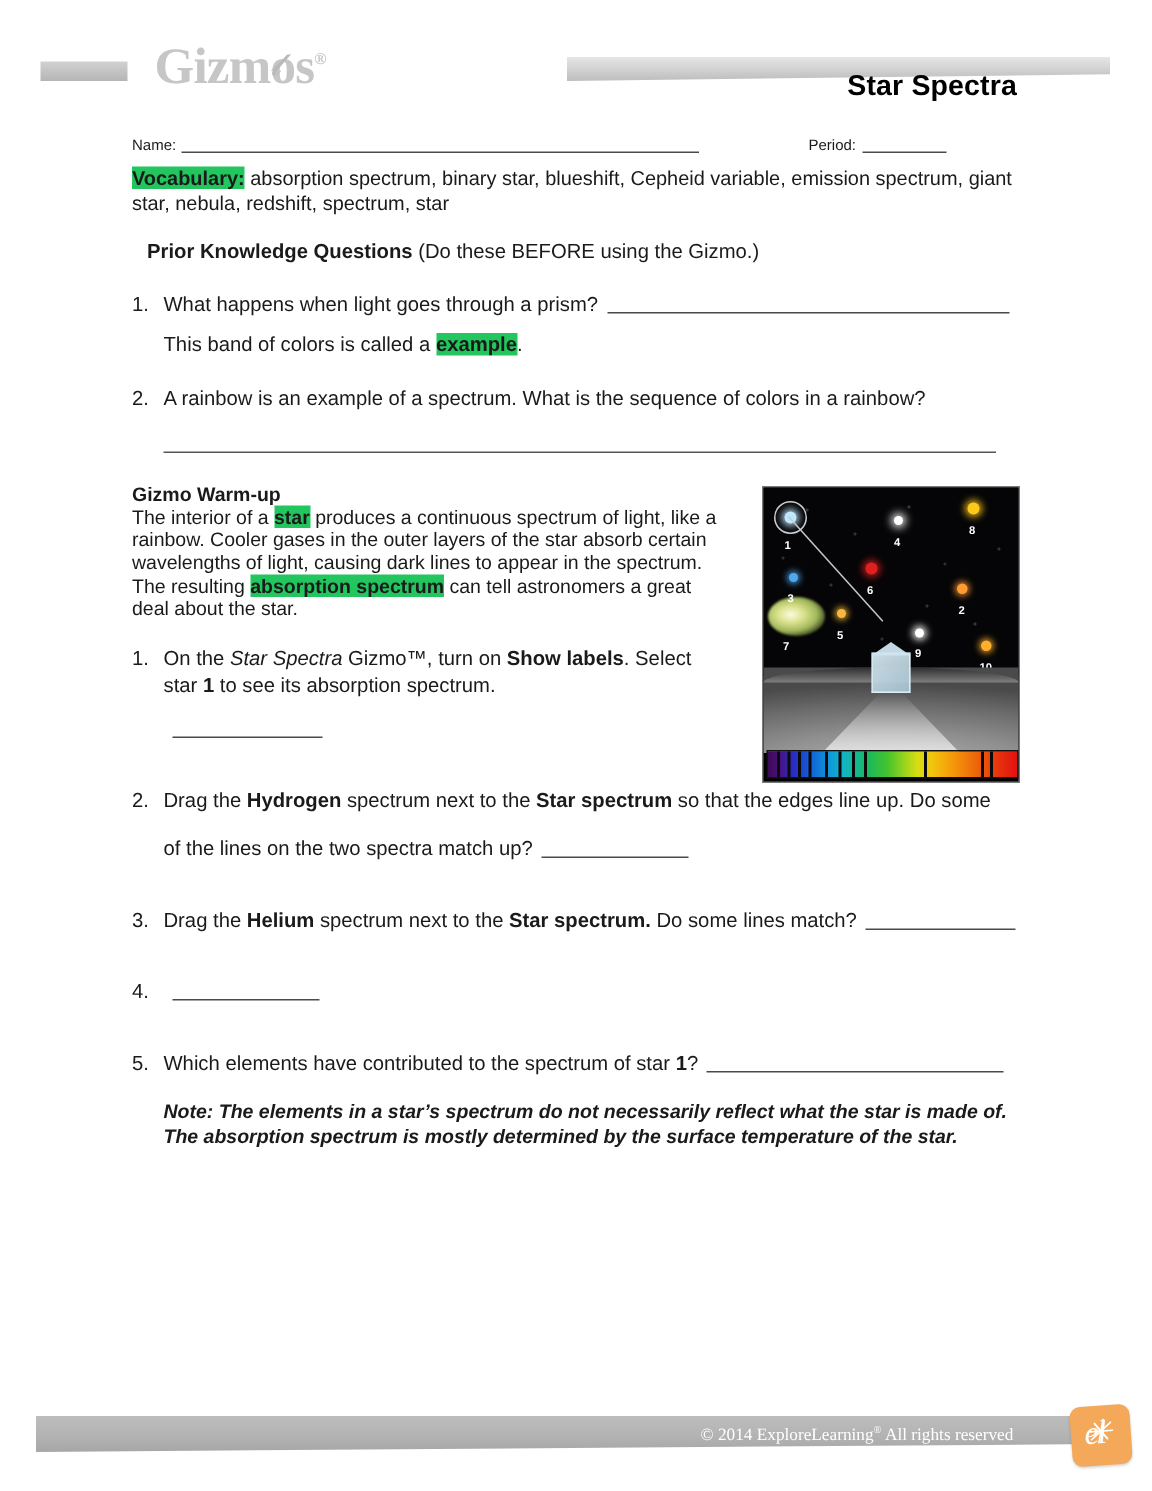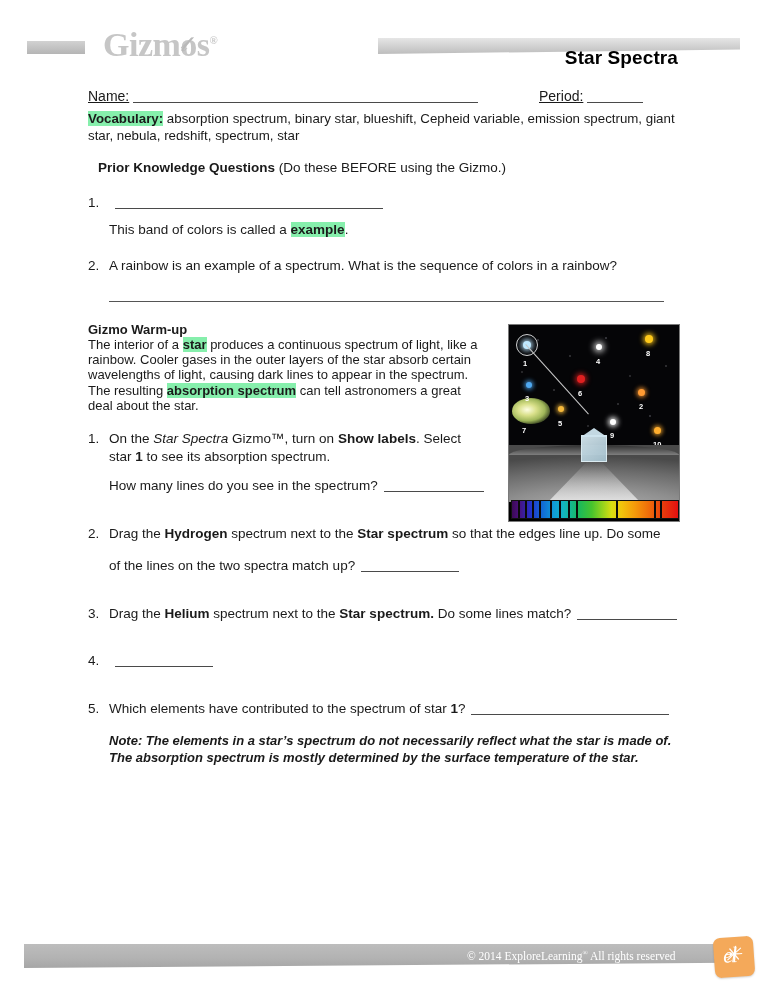--- a/index.html
+++ b/index.html
@@ -87,40 +87,40 @@
     width: 592px;
   }
 
   .row-name {
     position: absolute;
     left: 0; top: 88px;
     width: 592px;
     font-size: 13.5px;
     white-space: nowrap;
   }
-  .lbl { font-size: 14px; text-decoration: underline; }
+  .lbl { font-size: 10px; }
   .ul {
     display: inline-block;
     border-bottom: 1px solid #4a4a4a;
     height: 14px;
     vertical-align: -2px;
   }
   .name-line { width: 345px; margin-left: 4px; }
   .period-wrap { position: absolute; left: 451px; top: 0; }
   .period-line { width: 56px; margin-left: 4px; }
 
   .vocab {
     position: absolute;
     left: 0; top: 110px;
     width: 592px;
     font-size: 13.3px;
     line-height: 17px;
   }
   .hl {
-    background: #86efac;
+    background: #22c55e;
     font-weight: bold;
   }
 
   .pkq {
     position: absolute;
     left: 10px; top: 160px;
     font-size: 13.5px;
   }
   .pkq b { font-weight: bold; }
 
@@ -393,21 +393,21 @@
     <span>absorption spectrum, binary star, blueshift, Cepheid variable, emission spectrum, giant star, nebula, redshift, spectrum, star</span>
   </div>
 
   <div class="pkq">
     <b class="bd">Prior Knowledge Questions</b><span> (Do these BEFORE using the Gizmo.)</span>
   </div>
 
   <div class="q q1">
     <span class="num">1.</span>
     <span class="body">
-      <span class="ul q1-line"></span>
+      <span>What happens when light goes through a prism?</span><span class="ul q1-line"></span>
     </span>
   </div>
   <div class="q1-sub">
     <span>This band of colors is called a </span><span class="hl">example</span><span>.</span>
   </div>
 
   <div class="q q2">
     <span class="num">2.</span>
     <span class="body">A rainbow is an example of a spectrum. What is the sequence of colors in a rainbow?</span>
   </div>
@@ -482,21 +482,21 @@
       <div class="abs-line" style="left:142px"></div>
       <div class="abs-line" style="left:148px"></div>
     </div>
   </div>
 
   <div class="q qA">
     <span class="num">1.</span>
     <span class="body"><span>On the </span><i class="em">Star Spectra</i><span> Gizmo™, turn on </span><b class="bd">Show labels</b><span>. Select star </span><b class="bd">1</b><span> to see its absorption spectrum.</span></span>
   </div>
   <div class="qA-sub">
-    <span>How many lines do you see in the spectrum?</span><span class="ul qA-line"></span>
+    <span class="ul qA-line"></span>
   </div>
 
   <div class="q qB">
     <span class="num">2.</span>
     <span class="body"><span>Drag the </span><b class="bd">Hydrogen</b><span> spectrum next to the </span><b class="bd">Star spectrum</b><span> so that the edges line up. Do some</span></span>
   </div>
   <div class="qB-sub">
     <span>of the lines on the two spectra match up?</span><span class="ul qB-line"></span>
   </div>
 

